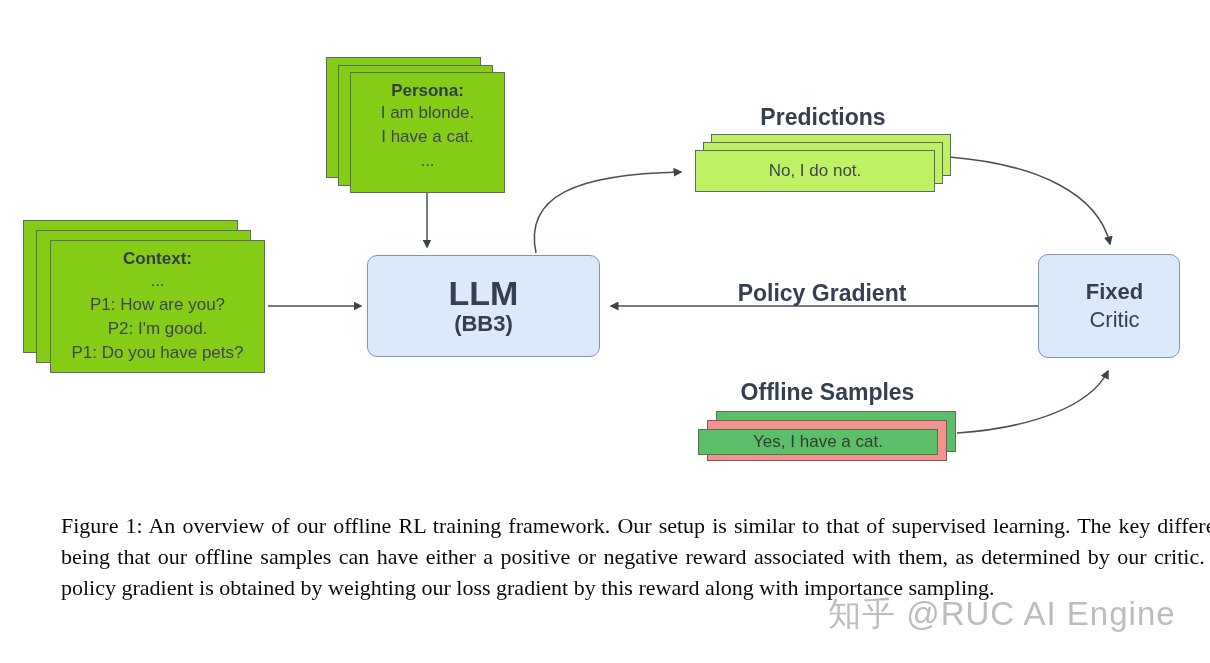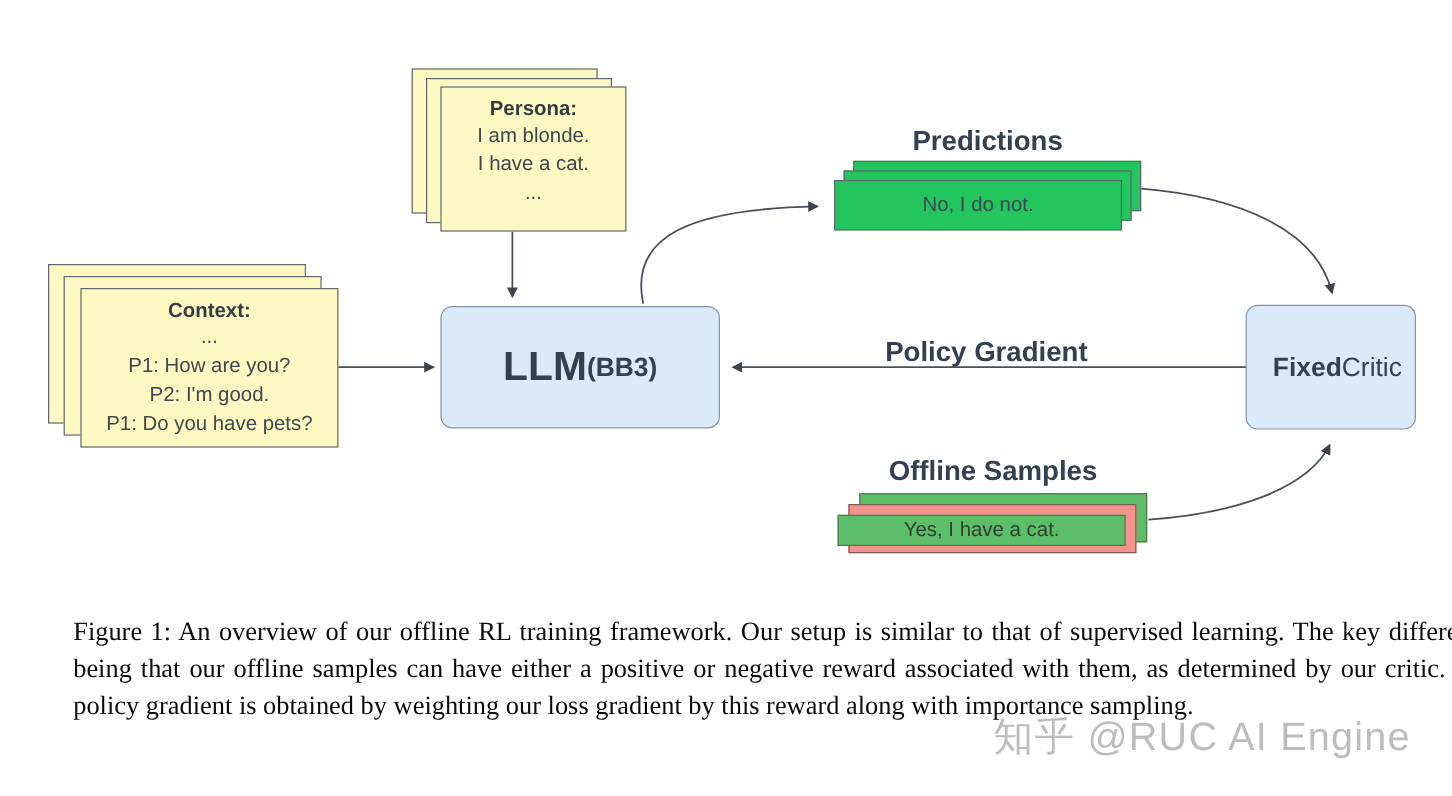--- a/index.html
+++ b/index.html
@@ -2,33 +2,33 @@
 <html><head>
 <meta charset="utf-8">
 <style>
   html,body{margin:0;padding:0;background:#ffffff;}
   body{width:1210px;height:663px;overflow:hidden;font-family:"Liberation Sans",sans-serif;position:relative;}
   .stage{position:absolute;left:0;top:0;width:1210px;height:663px;}
   .arrows{position:absolute;left:0;top:0;z-index:1;}
 
   
   .stack{position:absolute;}
-  .card{position:absolute;background:#fef9c3;border:1.6px solid #5f6670;box-sizing:border-box;margin-left:17px;}
+  .card{position:absolute;background:#84cc16;border:1.6px solid #5f6670;box-sizing:border-box;}
   .card .cardtitle{font-weight:bold;font-size:17px;color:#333b45;text-align:center;margin-top:8px;}
   .card .cardline{font-size:17px;color:#3f4650;text-align:center;line-height:24px;}
 
   
   .blue-box{position:absolute;background:#dbe9fb;border:1.6px solid #8096ad;border-radius:10px;
-            display:flex;flex-direction:row;align-items:center;justify-content:center;
+            display:flex;flex-direction:column;align-items:center;justify-content:center;
             box-sizing:border-box;z-index:2;color:#343f4f;}
 
   
   .wide-card{position:absolute;box-sizing:border-box;display:flex;align-items:center;justify-content:center;
              font-size:17px;color:#3f4650;}
-  .gray-bar{background:#22c55e;border:1.6px solid #5f6670;}
+  .gray-bar{background:#bef264;border:1.6px solid #5f6670;}
   .green-bar{background:#5cbe68;border:1.6px solid #55734f;color:#333d33;}
   .pink-bar{background:#f4938e;border:1.6px solid #7a5a5a;}
 
   .diagram-label{position:absolute;font-weight:bold;font-size:23px;color:#343f4f;text-align:center;z-index:3;}
 
   .caption{position:absolute;left:13px;top:510px;width:1185px;z-index:4;
            font-family:"Liberation Serif",serif;font-size:22px;line-height:31px;color:#0b0b0b;
            text-align:justify;margin-left:48px;}
   .watermark{position:absolute;left:828px;top:592px;z-index:3;
              font-size:33px;color:#bdbdbd;letter-spacing:1px;white-space:nowrap;}

